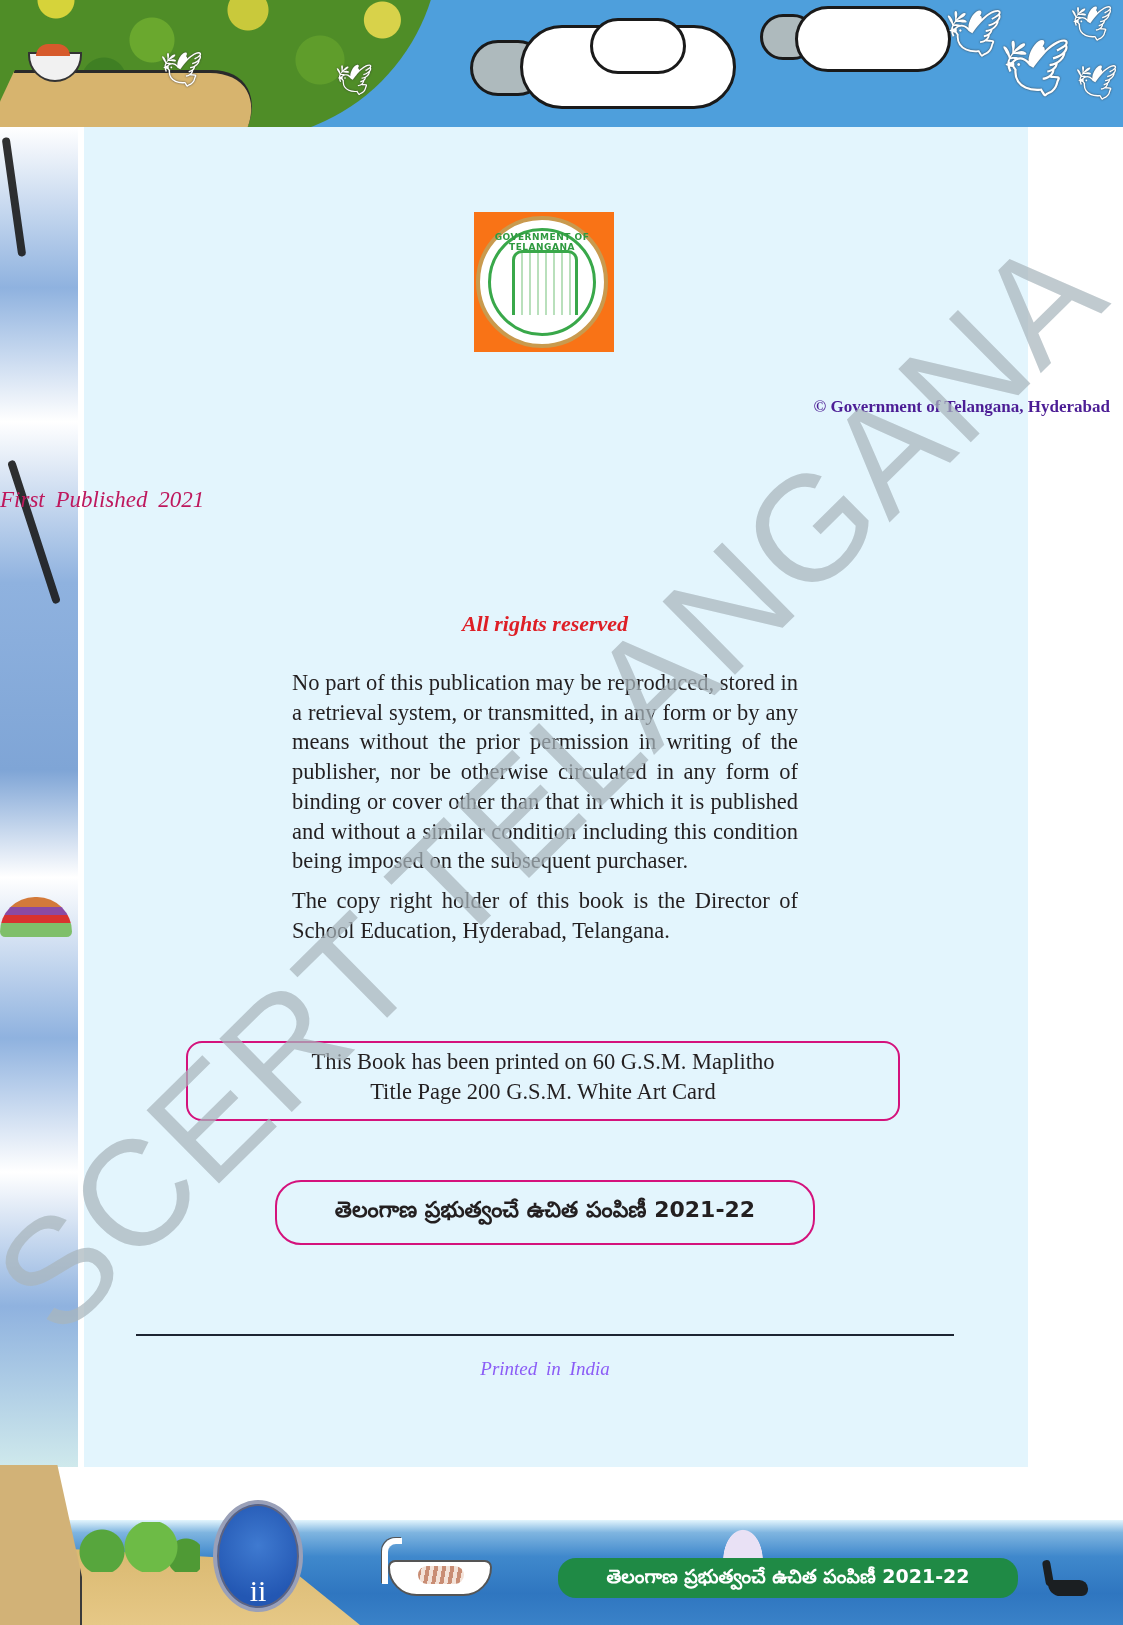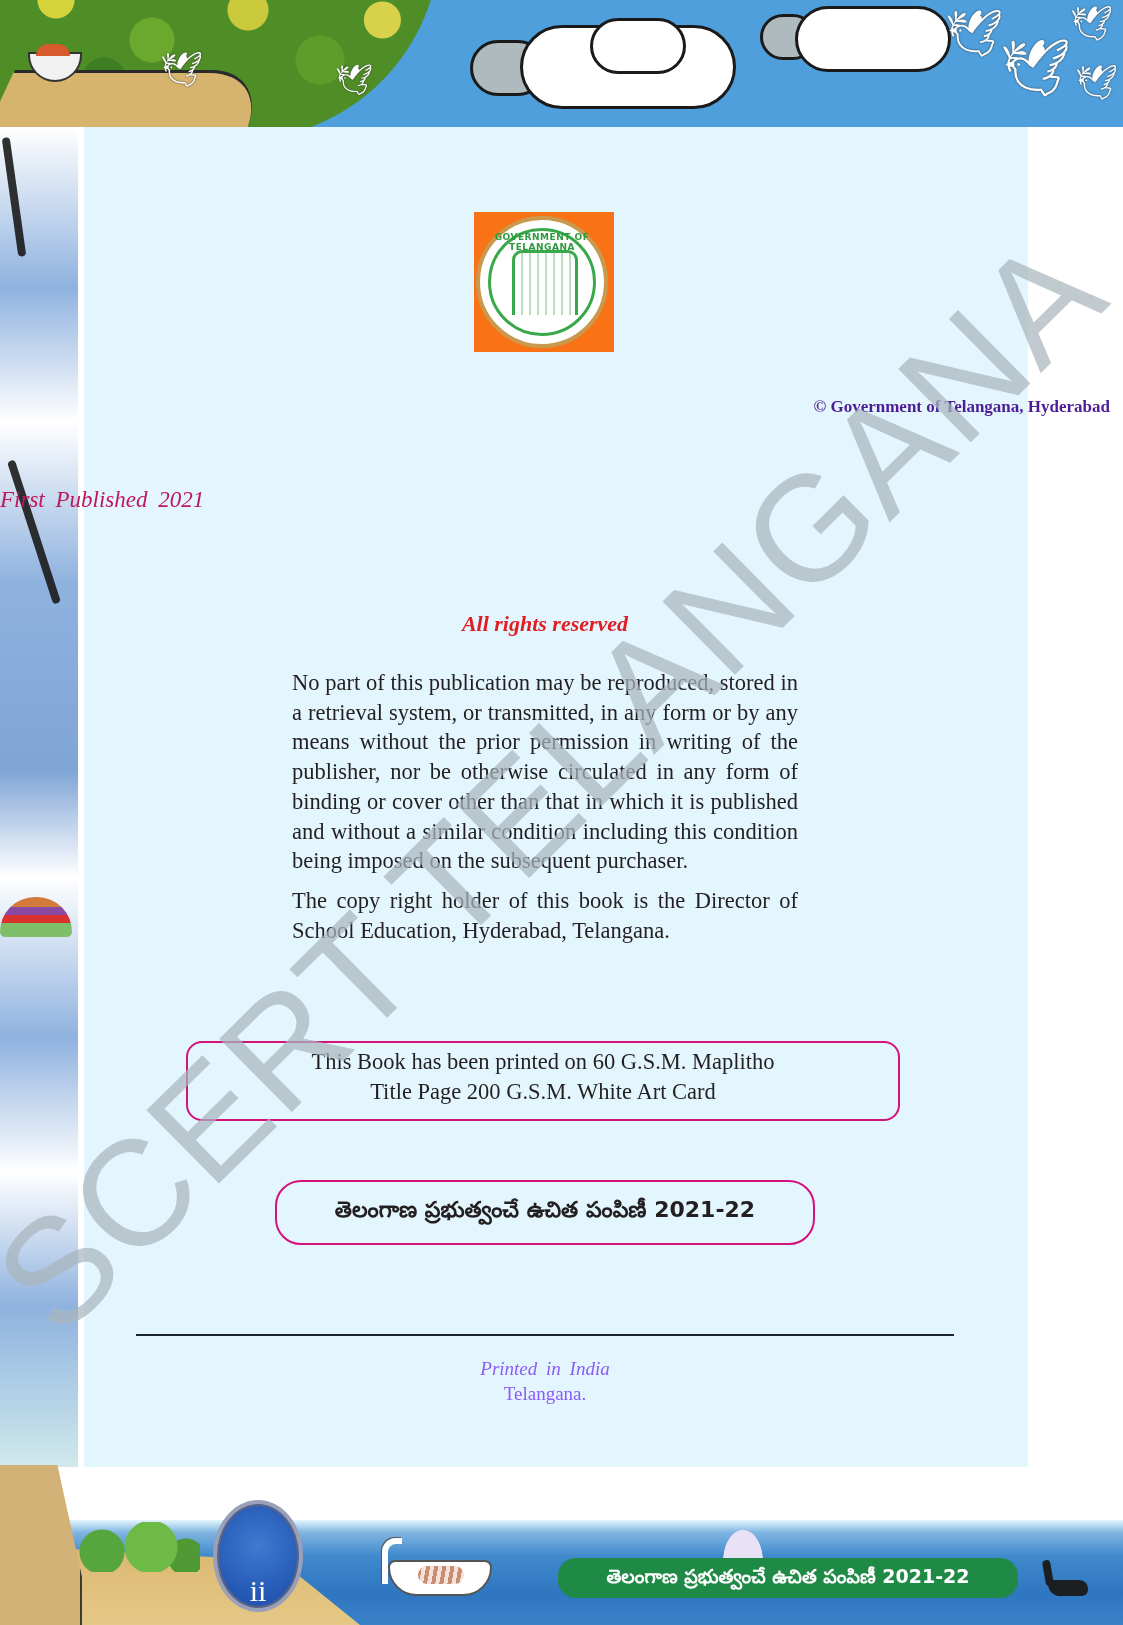--- a/index.html
+++ b/index.html
@@ -260,21 +260,20 @@
 <div class="gsm-box">
   <div>This Book has been printed on 60 G.S.M. Maplitho</div>
   <div>Title Page 200 G.S.M. White Art Card</div>
 </div>
 
 <div class="free-box">తెలంగాణ ప్రభుత్వంచే ఉచిత పంపిణీ 2021-22</div>
 
 <div class="divider"></div>
 <div class="imprint">
   <div class="italic">Printed in India</div>
-  <div>Telangana.</div>
 </div>
 
 <div class="watermark">
   <span>SCERT TELANGANA</span>
 </div>
 
 <div class="bottom-banner"></div>
 <div class="shore"></div>
 <div class="cliff"></div>
 <div class="bush"></div>

